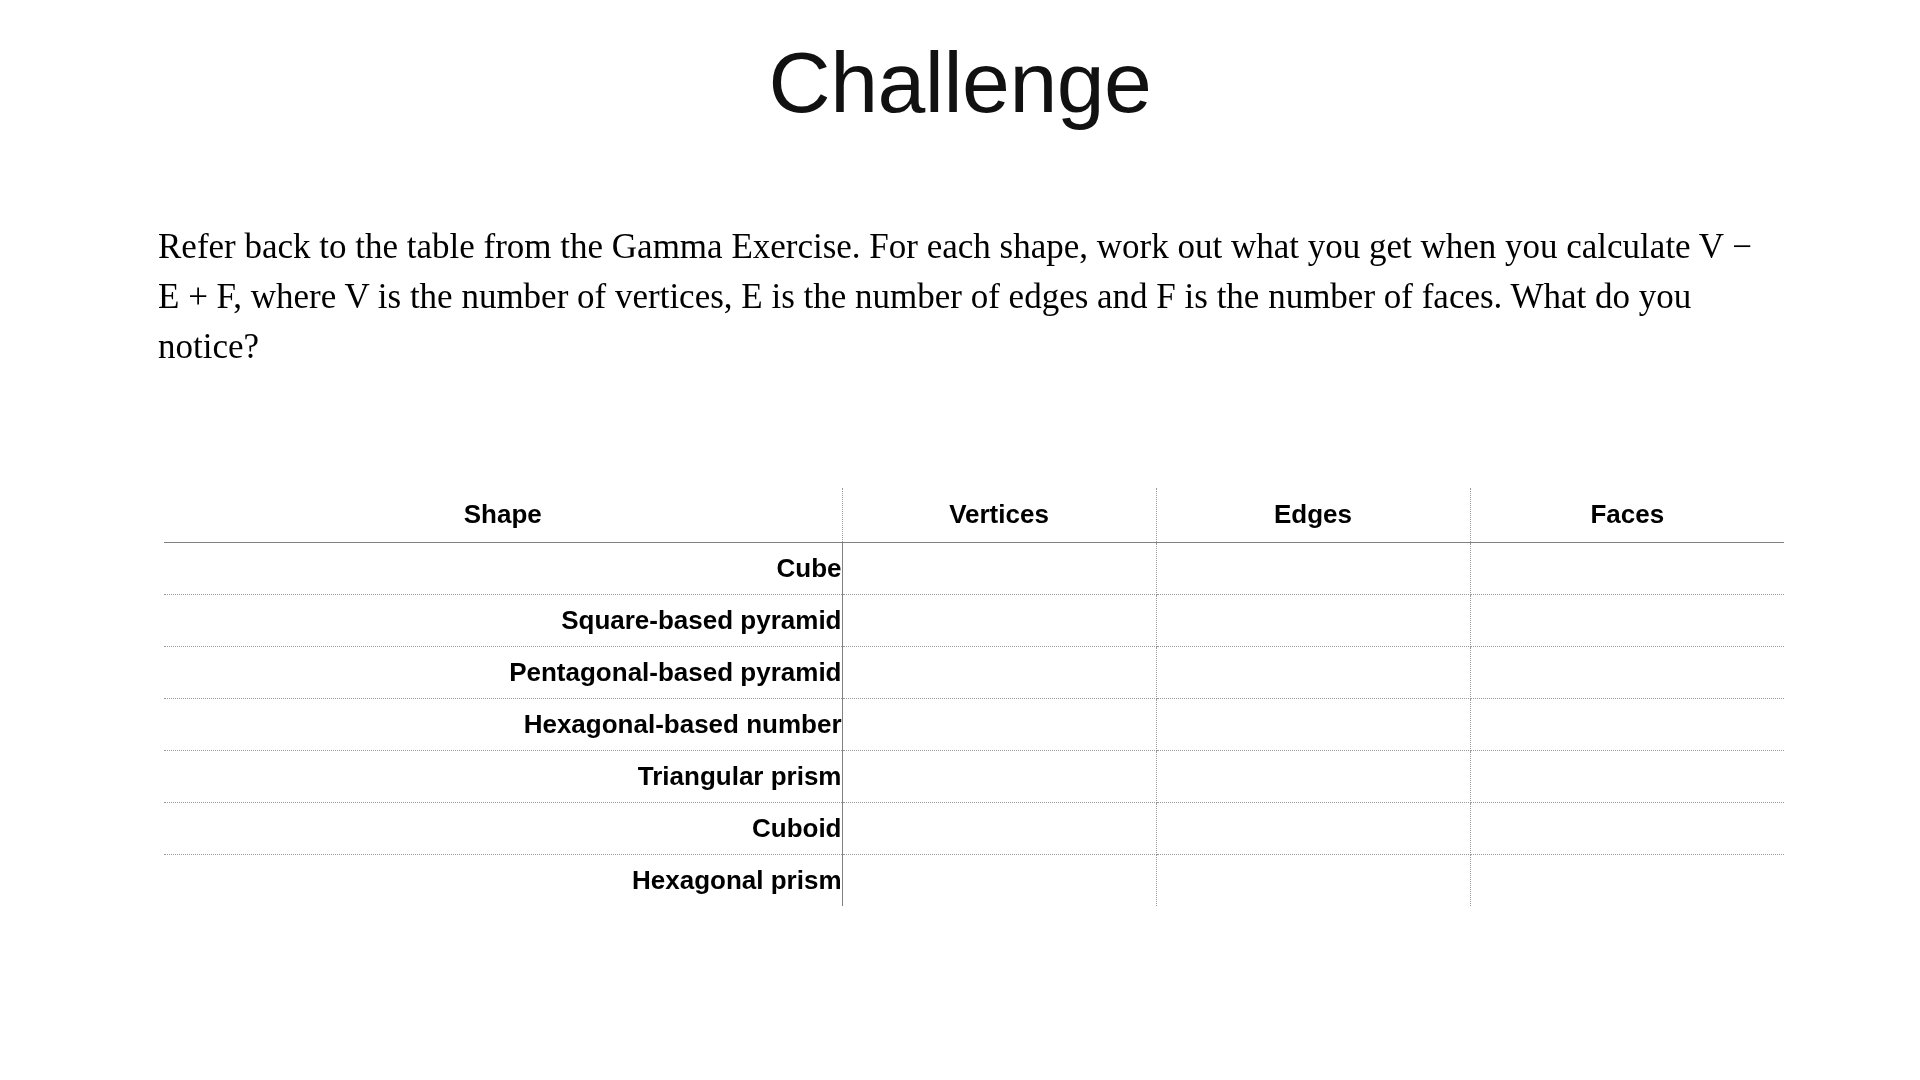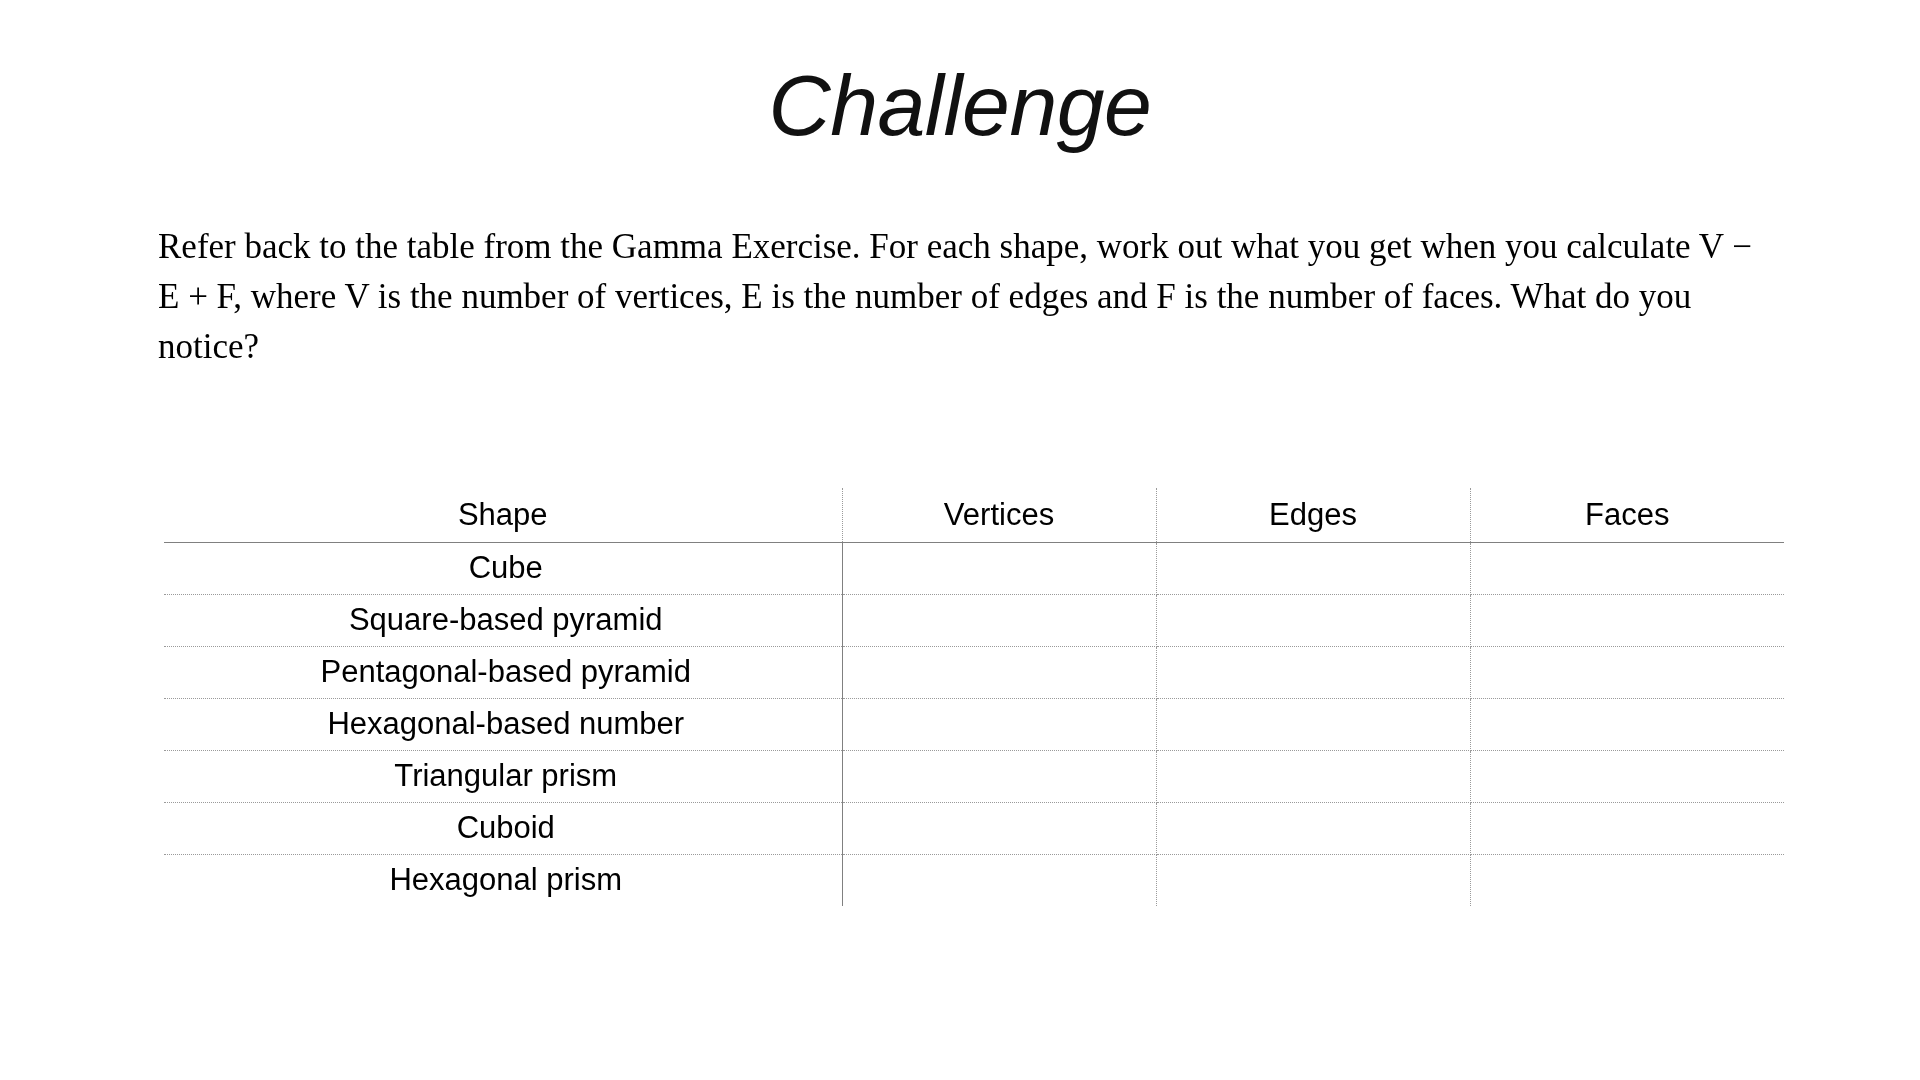--- a/index.html
+++ b/index.html
@@ -16,31 +16,30 @@
   }
   .slide {
     position: relative;
     width: 1920px;
     height: 1080px;
     background: #ffffff;
     box-sizing: border-box;
   }
   .slide-title {
     position: absolute;
-    top: 60px;
+    top: 37px;
     left: 0;
     width: 1920px;
     text-align: center;
     font-family: "Liberation Sans", sans-serif;
     font-weight: 400;
     font-size: 86px;
     line-height: 1.05;
     letter-spacing: -0.5px;
     color: #111111;
-    font-style: italic;
   }
   .body-text {
     position: absolute;
     top: 222px;
     left: 158px;
     width: 1618px;
     font-family: "Liberation Serif", serif;
     font-size: 35px;
     line-height: 1.43;
     color: #000000;
@@ -57,22 +56,22 @@
     table-layout: fixed;
     font-family: "Liberation Sans", sans-serif;
   }
   table.shape-table col.c-shape { width: 678px; }
   table.shape-table col.c-vertices { width: 314px; }
   table.shape-table col.c-edges { width: 314px; }
   table.shape-table col.c-faces { width: 314px; }
 
   table.shape-table th,
   table.shape-table td {
-    font-size: 31px;
-    font-weight: normal;
+    font-size: 26px;
+    font-weight: bold;
     padding: 0;
     height: 52px;
     vertical-align: middle;
     box-sizing: border-box;
   }
   table.shape-table thead th {
     text-align: center;
     height: 54px;
     border-bottom: 1px solid #808080;
     border-right: 1px dotted #9a9a9a;
@@ -80,21 +79,21 @@
   table.shape-table thead th:last-child { border-right: none; text-align: center; }
   table.shape-table thead th.th-shape {
     border-right: 1px dotted #9a9a9a;
   }
   table.shape-table tbody td {
     border-bottom: 1px dotted #9a9a9a;
     border-right: 1px dotted #9a9a9a;
   }
   table.shape-table tbody td:last-child { border-right: none; }
   table.shape-table tbody td.cell-shape {
-    text-align: center;
+    text-align: right;
     padding-left: 6px;
     border-right: 1px solid #808080;
   }
   table.shape-table tbody tr:last-child td {
     border-bottom: none;
   }
   table.shape-table tbody td.cell-value {
     text-align: center;
   }
 </style>

